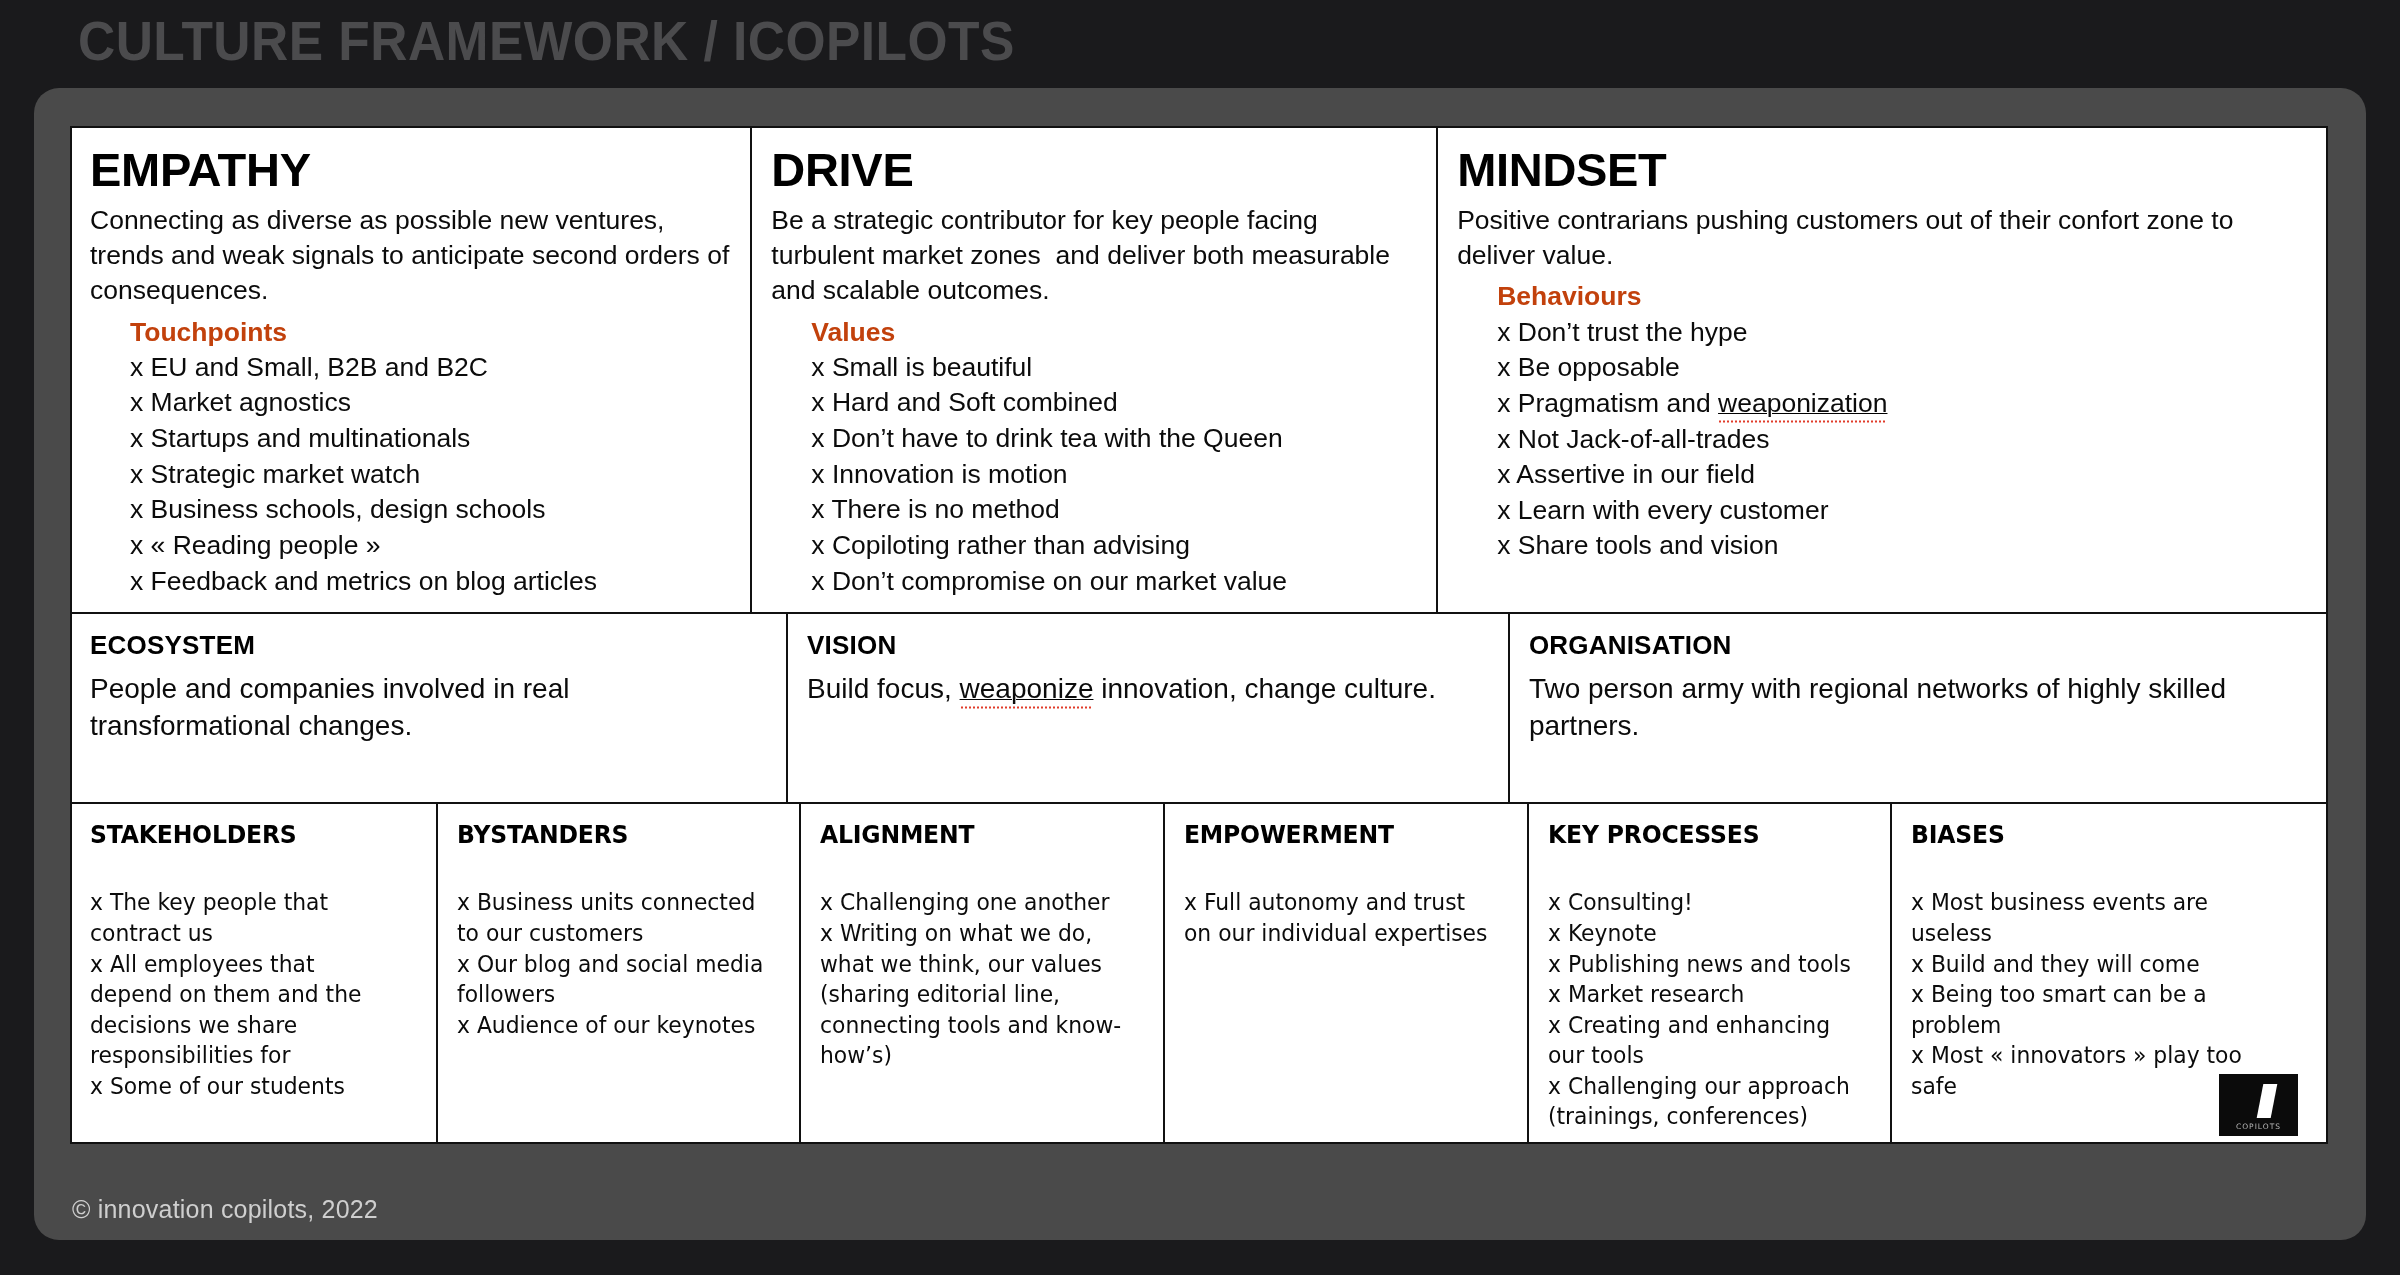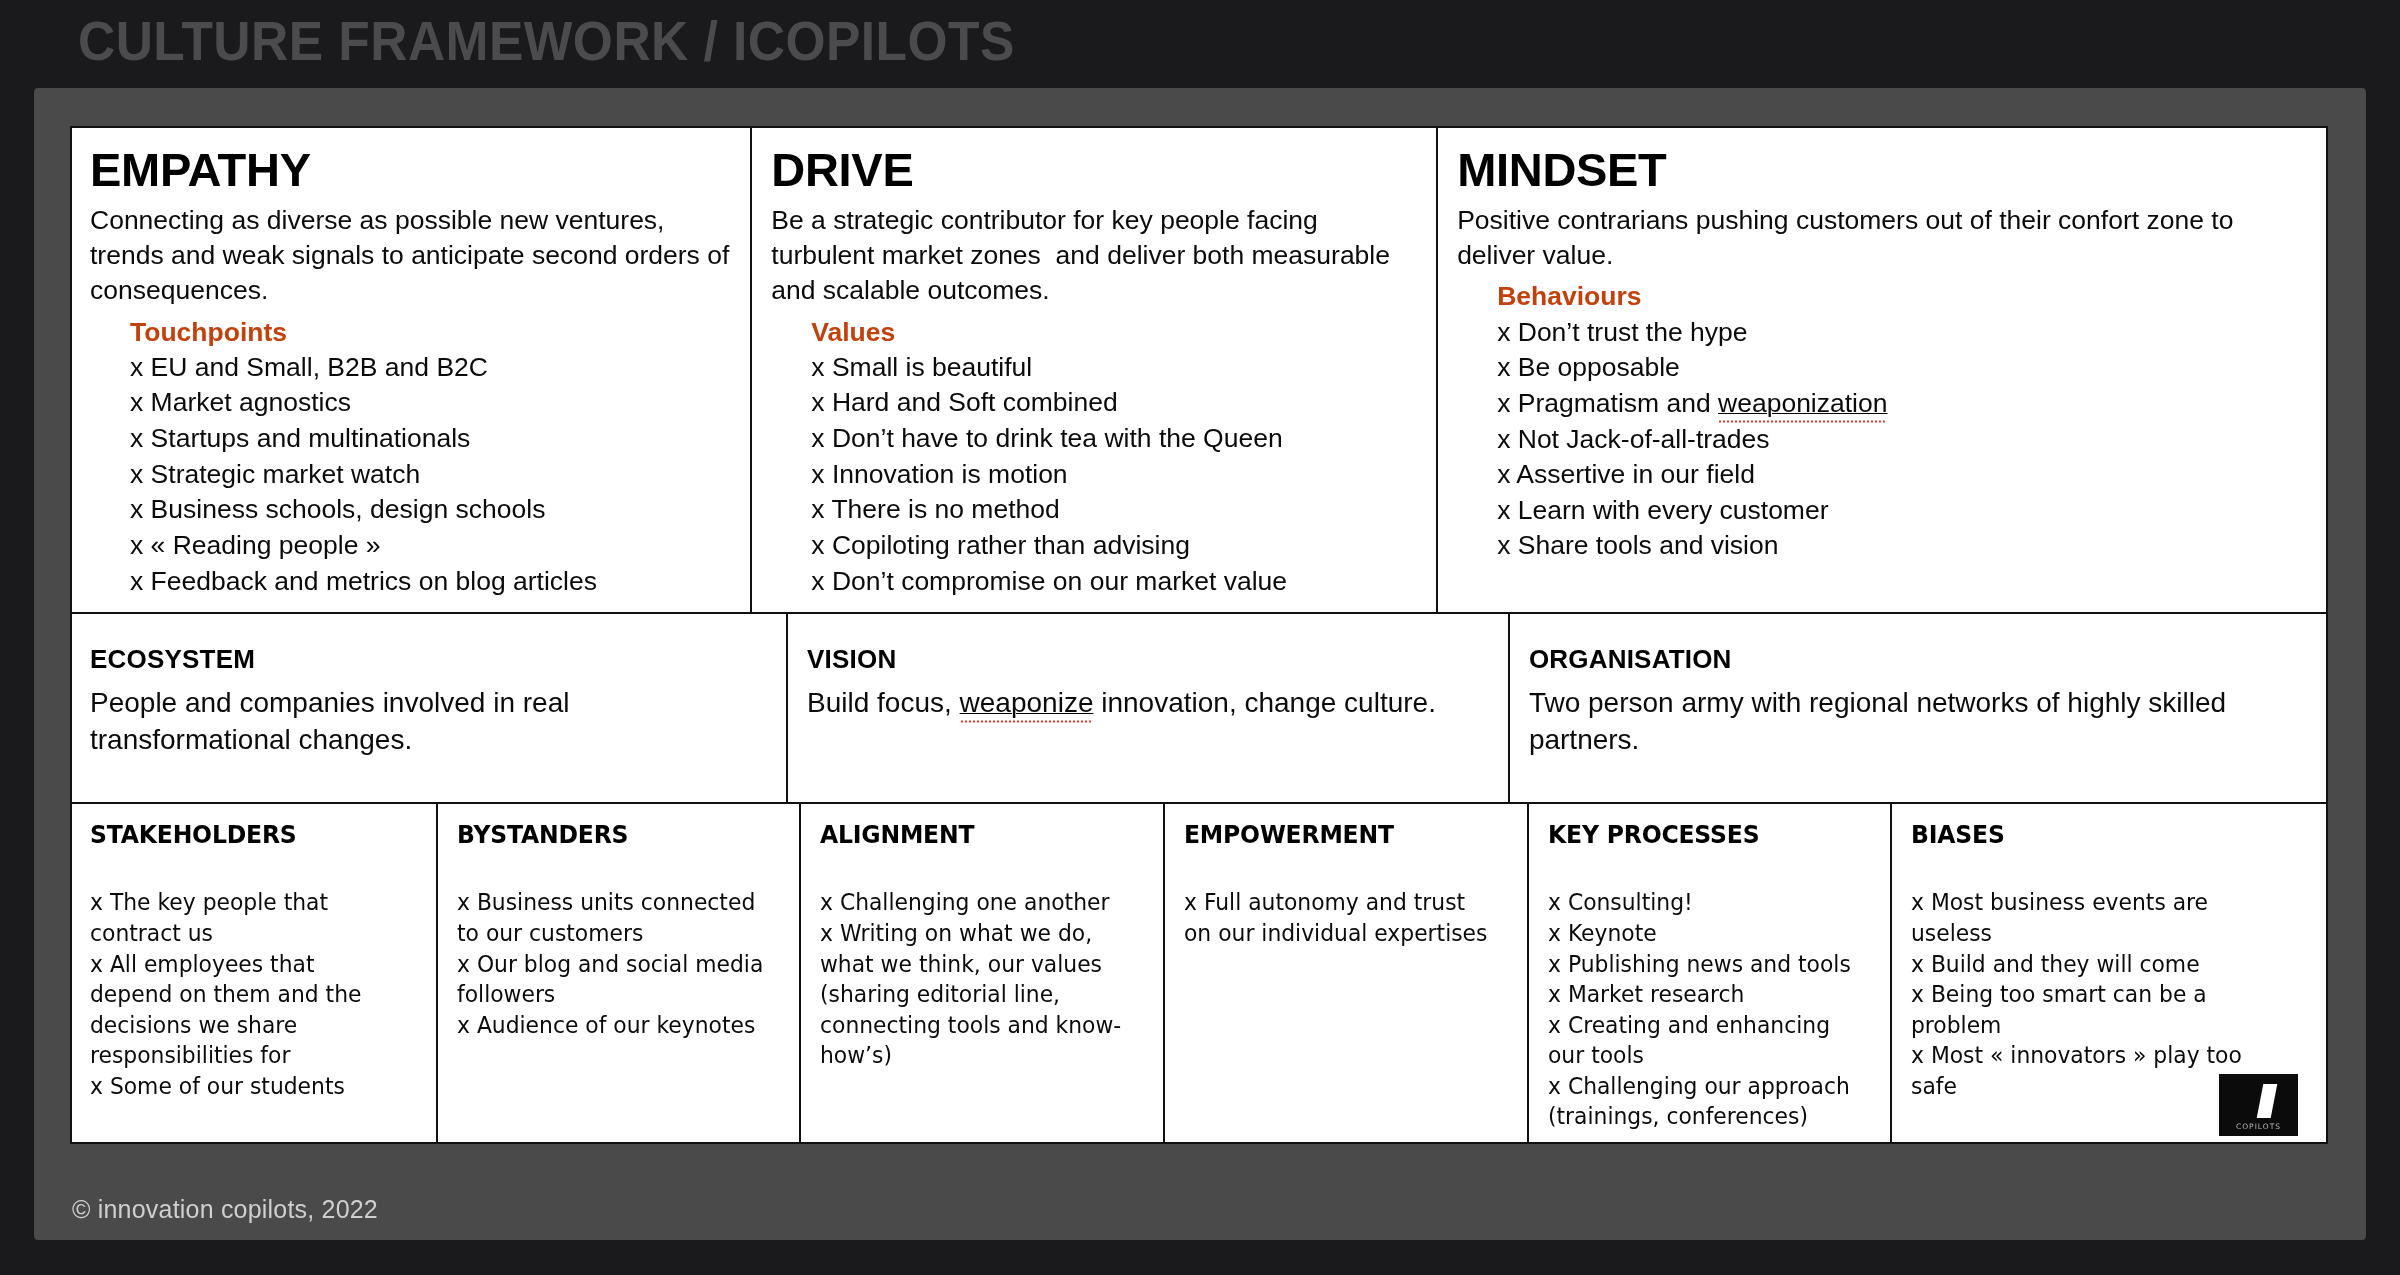--- a/index.html
+++ b/index.html
@@ -30,21 +30,21 @@
   }
 
   
   .panel {
     position: absolute;
     left: 34px;
     top: 88px;
     width: 2332px;
     height: 1152px;
     background: #4a4a4a;
-    border-radius: 4px;
+    border-radius: 25px;
     box-sizing: border-box;
   }
 
   
   .grid {
     position: absolute;
     left: 36px;
     top: 38px;
     width: 2258px;
     height: 1018px;
@@ -119,21 +119,21 @@
     white-space: pre;
   }
 
   
   .mid-head {
     font-family: "Liberation Sans Narrow", "Liberation Sans", sans-serif;
     font-weight: bold;
     font-size: 26px;
     letter-spacing: 0.2px;
     color: #000;
-    margin: 16px 0 10px 2px;
+    margin: 2px 0 10px 2px;
   }
   .mid-body {
     font-family: "Liberation Sans Narrow", "Liberation Sans", sans-serif;
     font-size: 28px;
     line-height: 1.32;
     color: #0b0b0b;
     margin: 0 0 5px 2px;
   }
 
   

